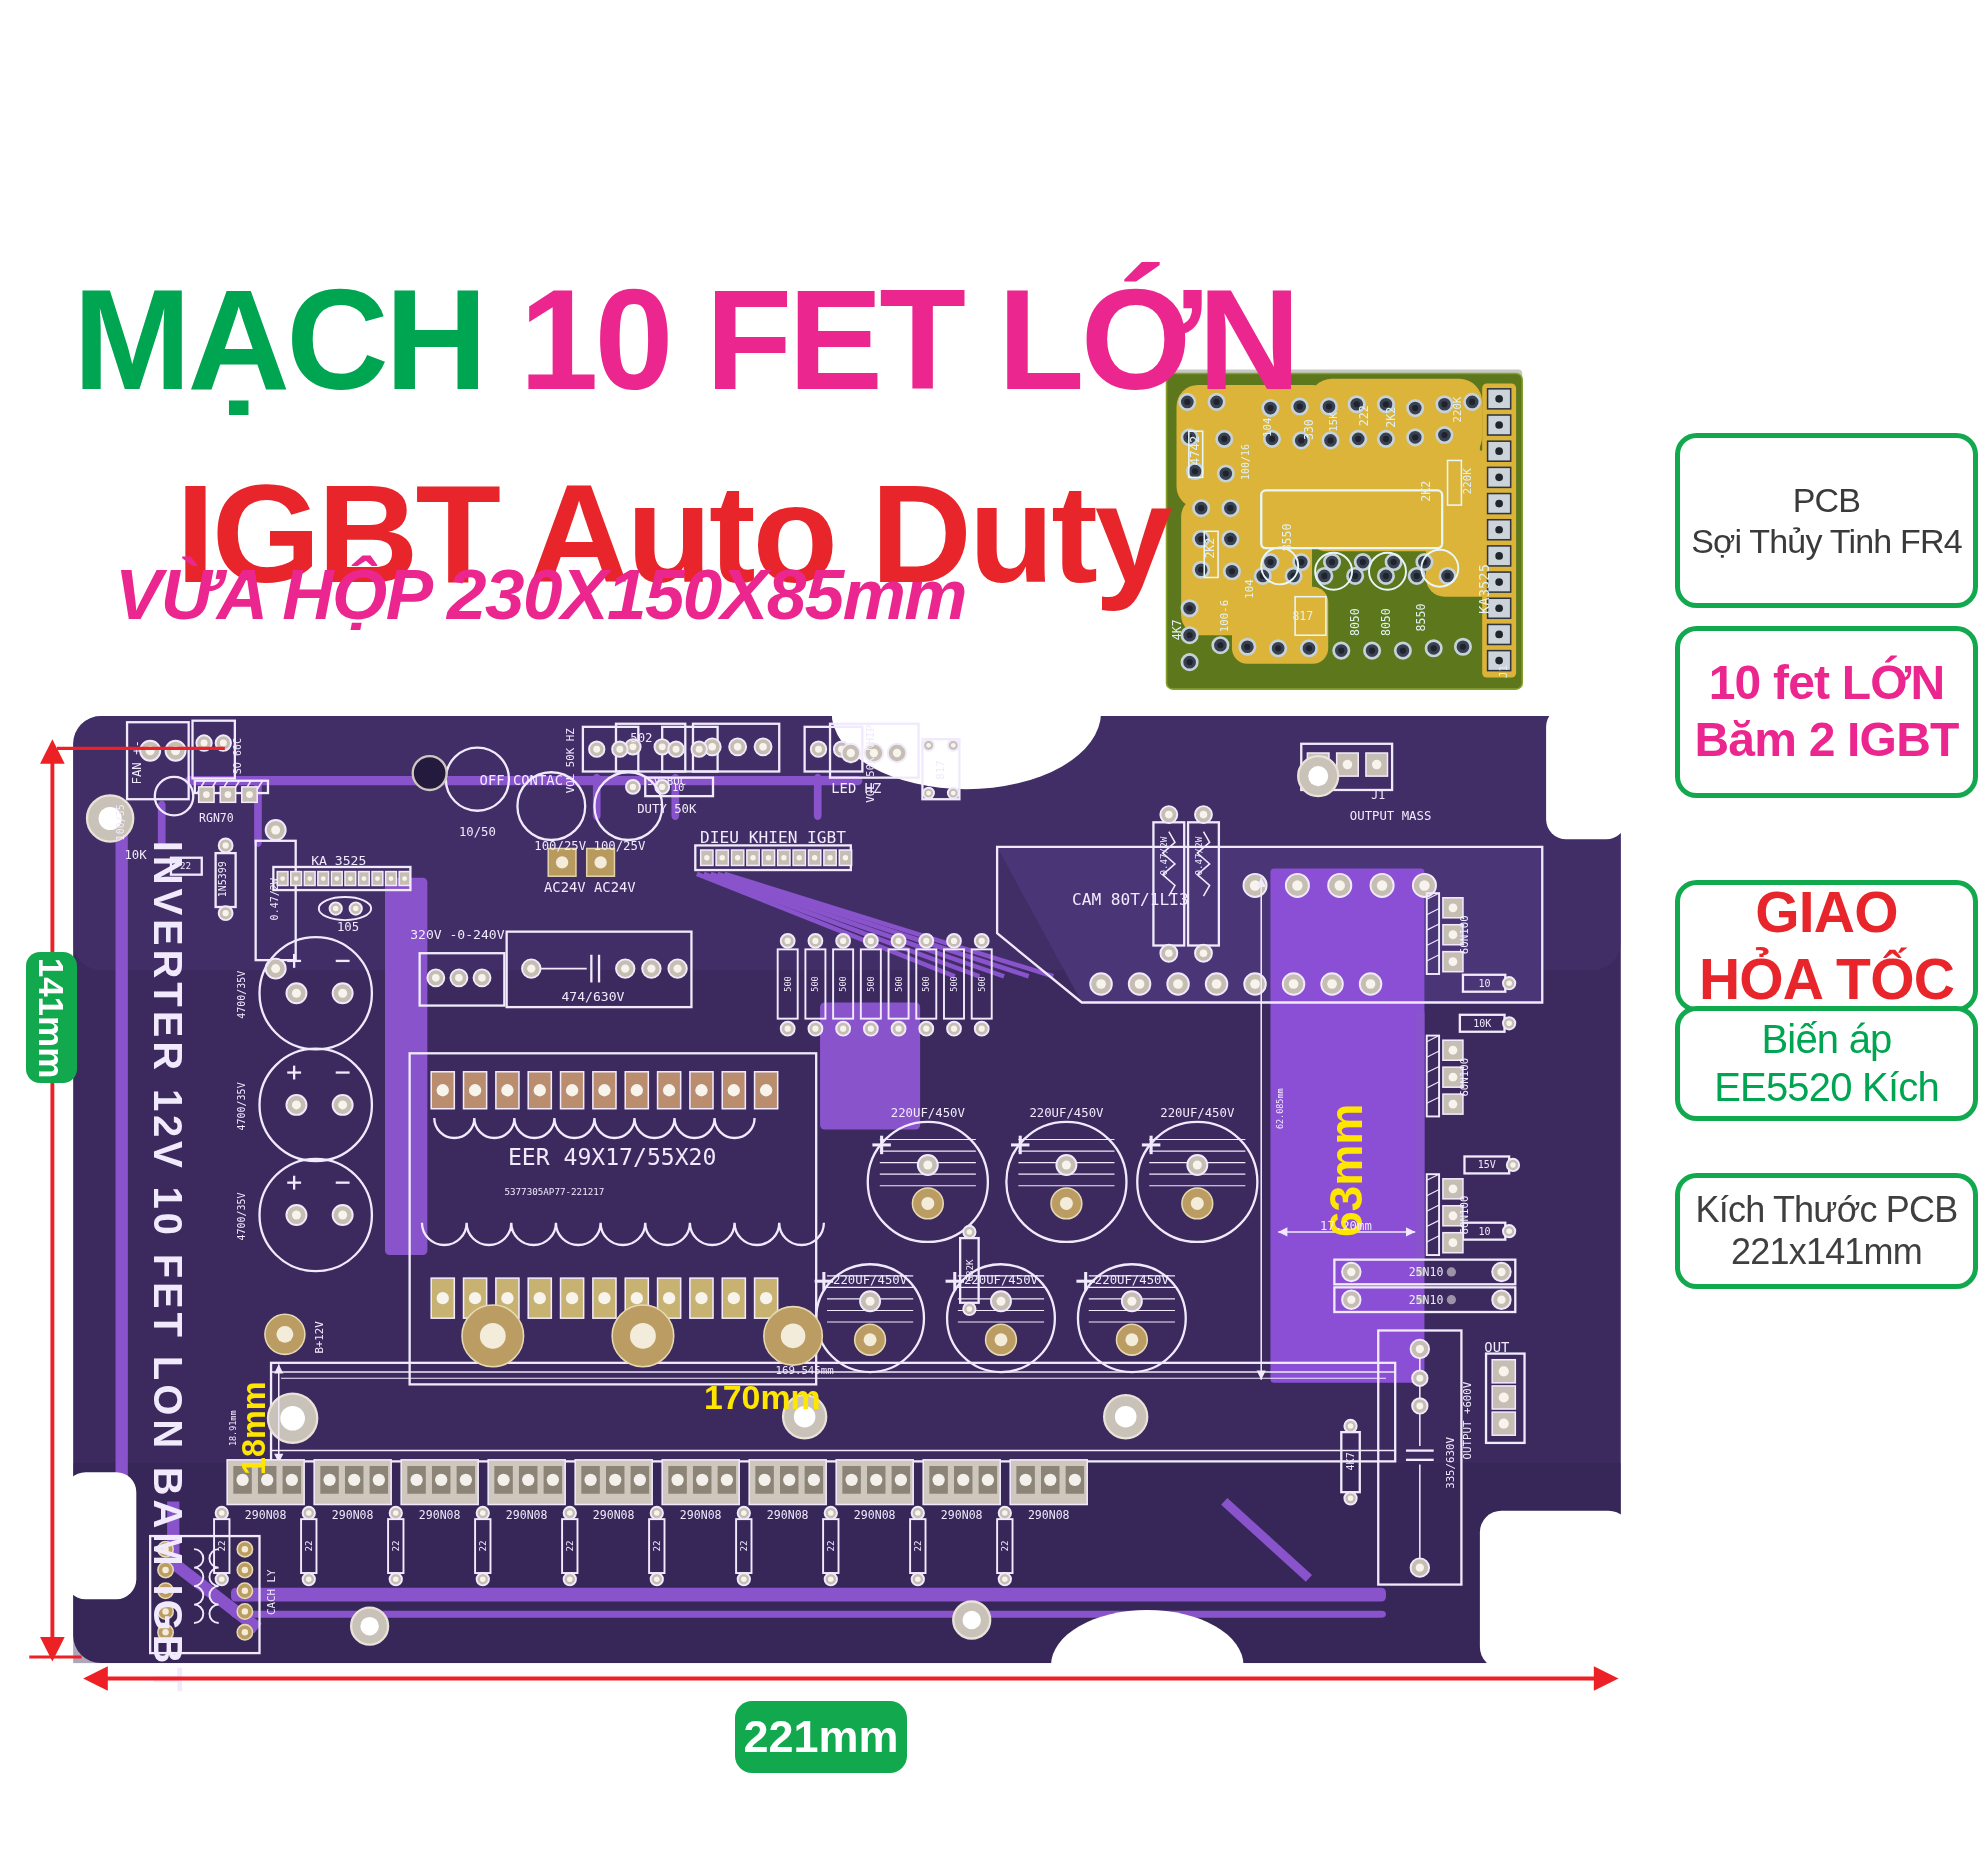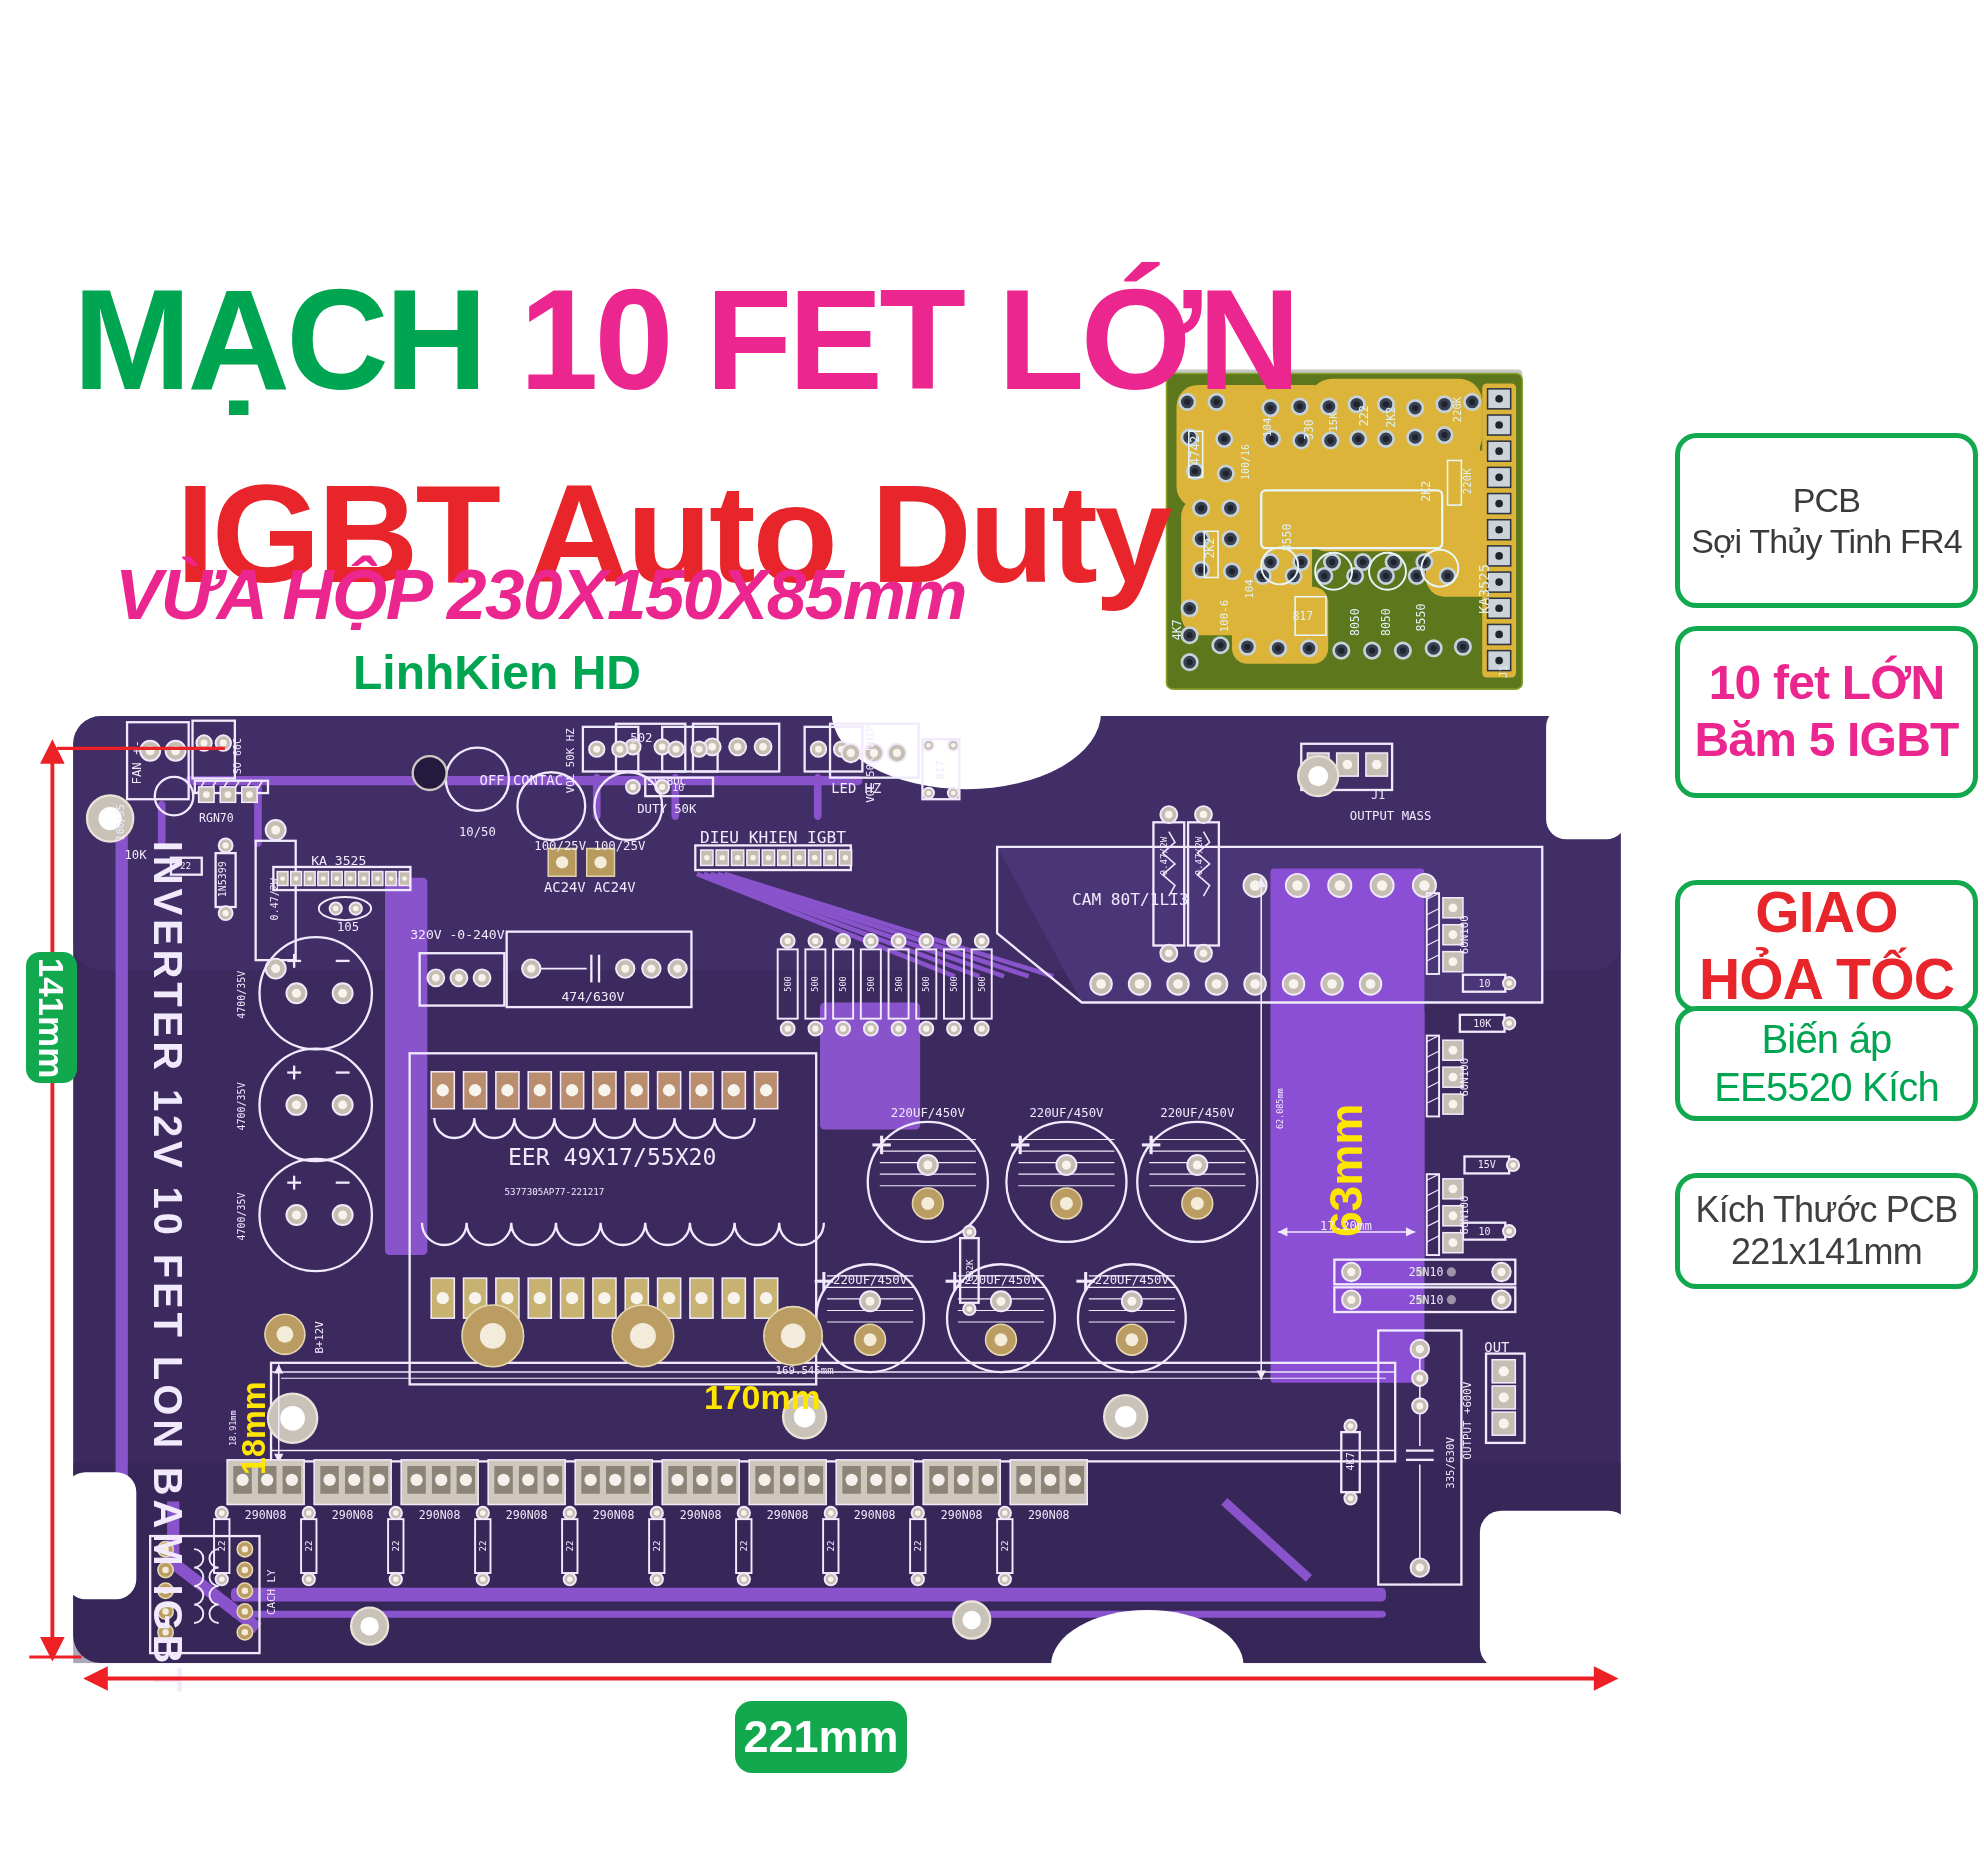--- a/index.html
+++ b/index.html
@@ -988,30 +988,29 @@
         <line x1="38" y1="2152" x2="106" y2="2152" stroke="#ed2025" stroke-width="4"></line>
         <line x1="120" y1="2180" x2="2090" y2="2180" stroke="#ed2025" stroke-width="5"></line>
         <path d="M108 2180 L140 2164 L140 2196 Z" fill="#ed2025"></path>
         <path d="M2102 2180 L2070 2164 L2070 2196 Z" fill="#ed2025"></path>
       </g>
   </svg>
 
   <h1 id="t1" class="overlay"><span class="t-green">MẠCH </span><span class="t-pink">10 FET LỚN</span></h1>
   <h2 id="t2" class="overlay t-red">IGBT Auto Duty</h2>
   <div id="sub" class="overlay t-pink">VỪA HỘP 230X150X85mm</div>
-  <div id="brand" class="overlay t-green">LinhKien HD</div>
 
   <div id="feature-column">
       <div class="fb fb0" style="color: rgb(58, 58, 58); font-weight: normal;">
         <div class="fb-line">PCB</div>
         <div class="fb-line">Sợi Thủy Tinh FR4</div>
       </div>
       <div class="fb fb1" style="color: rgb(236, 38, 143); font-weight: bold;">
         <div class="fb-line">10 fet LỚN</div>
-        <div class="fb-line">Băm 5 IGBT</div>
+        <div class="fb-line">Băm 2 IGBT</div>
       </div>
       <div class="fb fb2" style="color: rgb(232, 37, 42); font-weight: bold;">
         <div class="fb-line">GIAO</div>
         <div class="fb-line">HỎA TỐC</div>
       </div>
       <div class="fb fb3" style="color: rgb(0, 165, 81); font-weight: normal;">
         <div class="fb-line">Biến áp</div>
         <div class="fb-line">EE5520 Kích</div>
       </div>
       <div class="fb fb4" style="color: rgb(63, 63, 63); font-weight: normal;">

